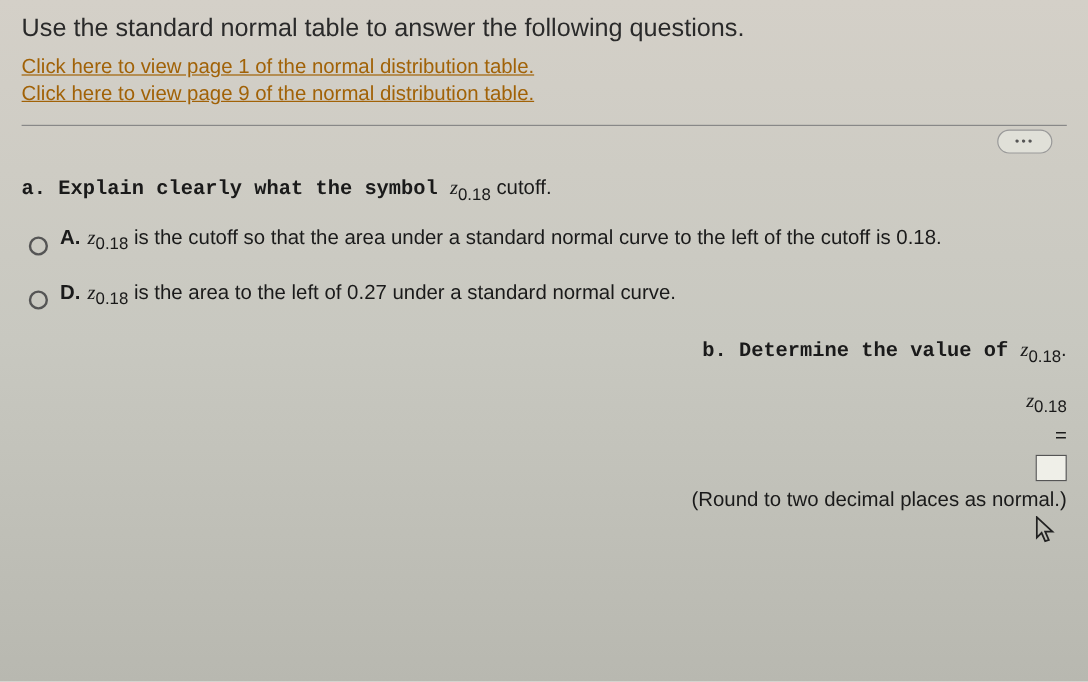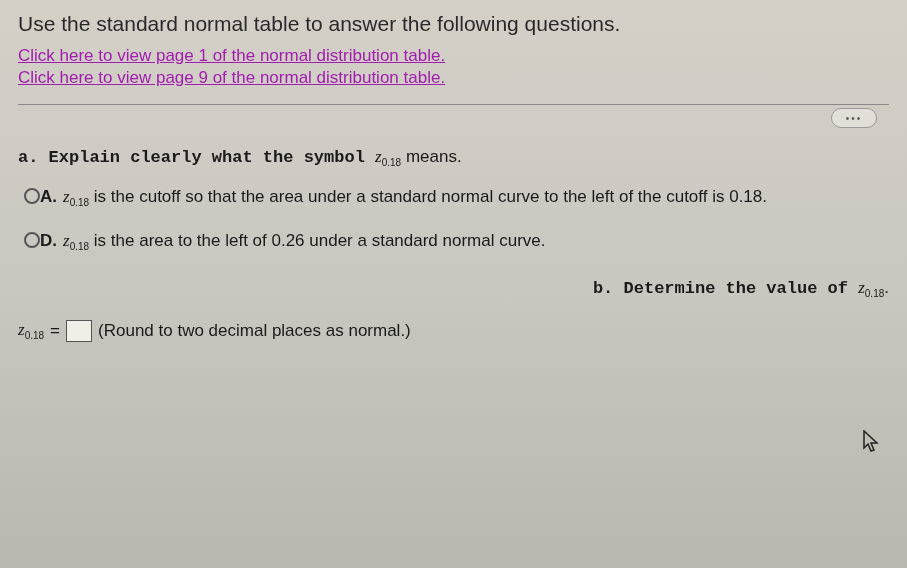--- a/index.html
+++ b/index.html
@@ -13,21 +13,21 @@
       position: relative;
       overflow: hidden;
     }
     .instruction {
       font-size: 21px;
       color: #2a2a2a;
       margin-bottom: 10px;
     }
     .link-line {
       font-size: 17px;
-      color: #a21caf;
+      color: #a16207;
       text-decoration: underline;
       cursor: pointer;
       margin-bottom: 2px;
       display: inline-block;
     }
     .divider {
       border: none;
       border-top: 1px solid #888;
       margin: 14px 0 8px 0;
     }
@@ -47,25 +47,26 @@
       letter-spacing: 2px;
       color: #555;
       cursor: pointer;
     }
     .question-a {
       font-size: 17px;
       margin-top: 42px;
       margin-bottom: 18px;
     }
     .bold-ish { font-weight: 600; font-family: Liberation Mono, monospace; }
-    .sub { font-size: 10px; vertical-align: sub; }
+    .sub { font-size: 14px; vertical-align: sub; }
     .options { margin-left: 6px; }
     .option-row {
       display: flex;
-      align-items: flex-start;
+      align-items: flex-end;
+      gap: 10px;
       margin-bottom: 20px;
       font-size: 17px;
     }
     .radio {
       width: 16px;
       height: 16px;
       border: 2px solid #555;
       border-radius: 50%;
       background: transparent;
       flex-shrink: 0;
@@ -84,22 +85,23 @@
     }
     .part-b {
       font-size: 17px;
       margin-top: 24px;
       margin-bottom: 20px;
       text-align: right;
     }
     .answer-line {
       font-size: 17px;
       display: flex;
-      align-items: center;
+      align-items: flex-end;
       gap: 6px;
+      flex-direction: column;
     }
     .answer-box {
       width: 26px;
       height: 22px;
       border: 1px solid #555;
       background: #efefe8;
       display: inline-block;
     }
     .zsym { font-family: 'Times New Roman', serif; font-style: italic; }
   </style>
@@ -113,38 +115,38 @@
 </div>
 <div>
   <span class="link-line">Click here to view page 9 of the normal distribution table.</span>
 </div>
 
 <hr class="divider">
 
 <div class="more-pill">•••</div>
 
 <div class="question-a">
-  <span class="bold-ish">a. Explain clearly what the symbol </span><span class="zsym">z</span><span class="sub">0.18</span><span> means.</span>
+  <span class="bold-ish">a. Explain clearly what the symbol </span><span class="zsym">z</span><span class="sub">0.18</span><span> cutoff.</span>
 </div>
 
 <div class="options">
 
   <div class="option-row">
     <div class="radio"></div>
     <div class="option-text">
       <span class="opt-letter">A.</span><span class="zsym">z</span><span class="sub">0.18</span><span> is the cutoff so that the area under a standard normal curve to the left of the cutoff is 0.18.</span>
     </div>
   </div>
 
 
 
   <div class="option-row">
     <div class="radio"></div>
     <div class="option-text">
-      <span class="opt-letter">D.</span><span class="zsym">z</span><span class="sub">0.18</span><span> is the area to the left of 0.26 under a standard normal curve.</span>
+      <span class="opt-letter">D.</span><span class="zsym">z</span><span class="sub">0.18</span><span> is the area to the left of 0.27 under a standard normal curve.</span>
     </div>
   </div>
 
 </div>
 
 <div class="cursor-arrow">
   <svg width="18" height="24" viewBox="0 0 18 24">
     <path d="M1 1 L1 18 L5 14 L8 21 L11 20 L8 13 L14 13 Z" fill="none" stroke="#222" stroke-width="1.5"></path>
   </svg>
 </div>

